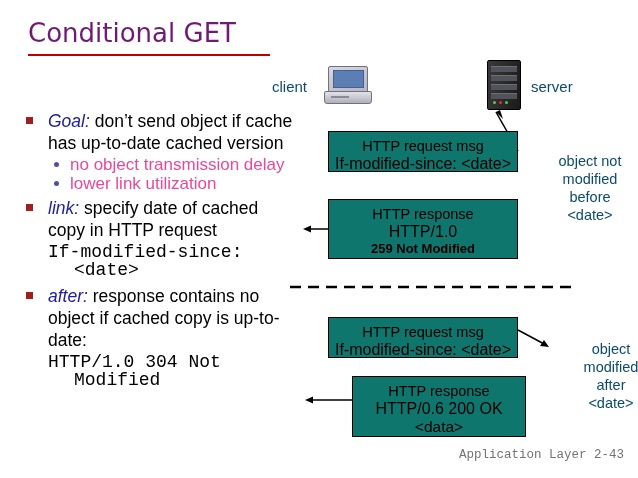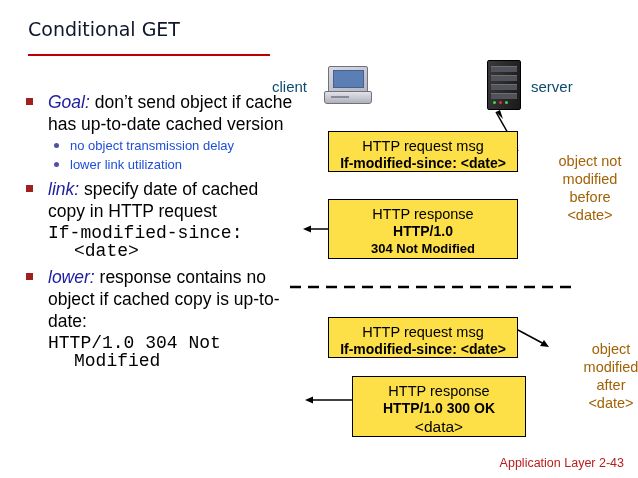--- a/index.html
+++ b/index.html
@@ -19,40 +19,40 @@
     left: 0; top: 0;
     width: 638px;
     height: 478px;
   }
 
   
   .title {
     position: absolute;
     left: 28px;
     top: 18px;
-    font-size: 19px;
-    color: #0f172a;
+    font-size: 26px;
+    color: #701a75;
     font-family: "DejaVu Sans", sans-serif;
     letter-spacing: 0px;
     white-space: nowrap;
   }
   .title-rule {
     position: absolute;
     left: 28px;
     top: 54px;
     width: 242px;
     height: 2px;
     background: #C00000;
   }
 
   
   .bullets {
     position: absolute;
     left: 22px;
-    top: 91px;
+    top: 110px;
     width: 275px;
   }
   .b1 {
     position: relative;
     padding-left: 26px;
     margin-bottom: 2px;
     font-size: 17.5px;
     line-height: 22px;
     color: #000000;
   }
@@ -64,23 +64,23 @@
     height: 7px;
     background: #A02020;
   }
   .b1 .ital-blue {
     font-style: italic;
     color: #2020A0;
   }
   .b2 {
     position: relative;
     padding-left: 48px;
-    font-size: 13px;
+    font-size: 17px;
     line-height: 18px;
-    color: #1d4ed8;
+    color: #ec4899;
     margin-bottom: 1px;
   }
   .b2 .dot {
     position: absolute;
     left: 32px;
     top: 6px;
     width: 5px;
     height: 5px;
     border-radius: 50%;
     background: #5050A0;
@@ -164,33 +164,33 @@
     width: 3px; height: 3px;
     border-radius: 50%;
   }
   .led-green { background: #4bd24b; }
   .led-red { background: #e03030; }
 
   
   .msgbox {
     position: absolute;
     border: 1.4px solid #000000;
-    background: #fde047;
+    background: #0f766e;
     text-align: center;
     box-sizing: border-box;
     padding-top: 5px;
   }
   .msgbox .l1 {
     font-size: 14.5px;
     color: #000;
     line-height: 18px;
   }
   .msgbox .l2 {
-    font-size: 14px;
-    font-weight: bold;
+    font-size: 16px;
+    font-weight: normal;
     color: #000;
     line-height: 17px;
   }
   .msgbox .l3 {
     font-size: 13px;
     font-weight: bold;
     color: #000;
     line-height: 17px;
   }
   .msgbox .big {
@@ -211,32 +211,32 @@
     width: 638px; height: 478px;
     pointer-events: none;
   }
 
   
   .annot {
     position: absolute;
     text-align: center;
     font-size: 14.5px;
     line-height: 18px;
-    color: #a16207;
+    color: #0c4a6e;
   }
   #annot1 { left: 548px; top: 152px; width: 84px; }
   #annot2 { left: 573px; top: 340px; width: 76px; }
 
   .footer {
     position: absolute;
     right: 14px;
-    bottom: 8px;
+    bottom: 16px;
     font-size: 12.5px;
-    color: #b91c1c;
-    font-family: Liberation Sans, sans-serif;
+    color: #737373;
+    font-family: Liberation Mono, monospace;
   }
 </style>
 </head>
 <body>
 
 <div class="slide">
 
   <div class="title">Conditional GET</div>
   <div class="title-rule"></div>
 
@@ -262,21 +262,21 @@
       <span class="ital-blue">link:</span><span> specify date of cached copy in HTTP request</span>
     </div>
 
     <div class="mono">
       <span>If-modified-since:</span>
       <span class="ind">&lt;date&gt;</span>
     </div>
 
     <div class="b1" style="margin-top:6px;">
       <span class="sq"></span>
-      <span class="ital-blue">lower:</span><span> response contains no object if cached copy is up-to-date:</span>
+      <span class="ital-blue">after:</span><span> response contains no object if cached copy is up-to-date:</span>
     </div>
 
     <div class="mono">
       <span>HTTP/1.0 304 Not</span>
       <span class="ind">Modified</span>
     </div>
 
   </div>
 
   <div class="label label-client">client</div>
@@ -321,31 +321,31 @@
   </svg>
 
   <div class="msgbox" id="box-req1">
     <div class="l1">HTTP request msg</div>
     <div class="l2">If-modified-since: &lt;date&gt;</div>
   </div>
 
   <div class="msgbox" id="box-resp1">
     <div class="l1">HTTP response</div>
     <div class="l2">HTTP/1.0</div>
-    <div class="l3">304 Not Modified</div>
+    <div class="l3">259 Not Modified</div>
   </div>
 
   <div class="msgbox" id="box-req2">
     <div class="l1">HTTP request msg</div>
     <div class="l2">If-modified-since: &lt;date&gt;</div>
   </div>
 
   <div class="msgbox" id="box-resp2">
     <div class="l1">HTTP response</div>
-    <div class="l2">HTTP/1.0 300 OK</div>
+    <div class="l2">HTTP/0.6 200 OK</div>
     <div class="l3 big">&lt;data&gt;</div>
   </div>
 
   <div class="annot" id="annot1">object not modified before &lt;date&gt;</div>
   <div class="annot" id="annot2">object modified after &lt;date&gt;</div>
 
   <div class="footer">Application Layer 2-43</div>
 
 </div>
 

